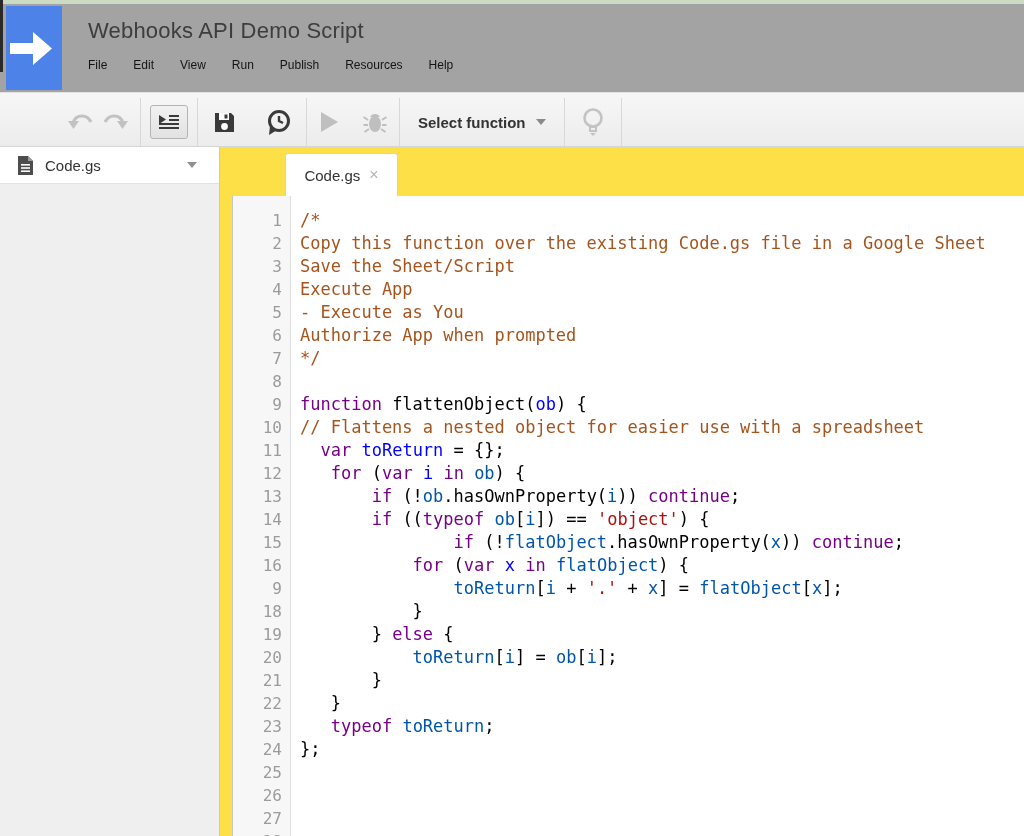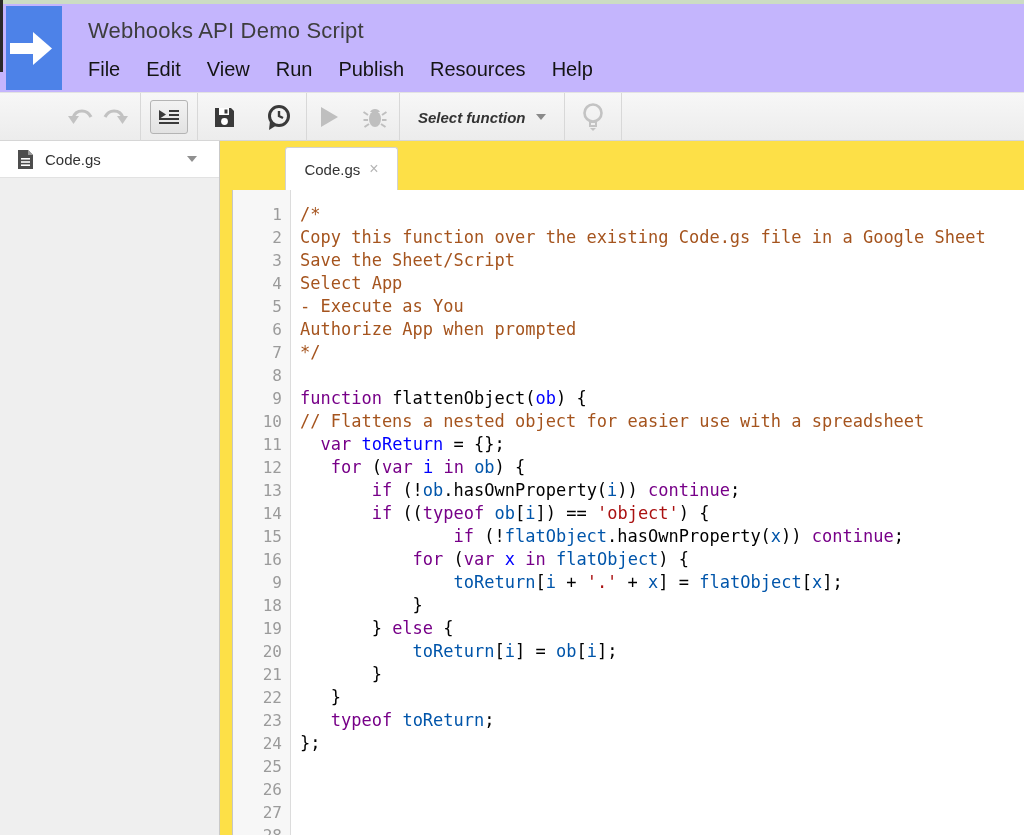--- a/index.html
+++ b/index.html
@@ -2,31 +2,31 @@
 <html style="--c-comment: #a5541e; --c-keyword: #770088; --c-def: #0000ff; --c-var2: #0055aa; --c-string: #aa1111; --c-logo_blue: #4d82e8; --c-top_strip: #ccdcc4; --c-icon_dark: #3a3a3a; --c-icon_disabled: #c2c2c2;"><head>
 <meta charset="utf-8">
 <style>
   * { margin:0; padding:0; box-sizing:border-box; }
   html,body { width:1024px; height:836px; overflow:hidden; background:#fff;
               font-family:"Liberation Sans", sans-serif; }
   .top-strip { height:4px; width:100%; }
   .edge-strip { position:absolute; left:0; top:0; width:3px; height:72px; background:#2a2a2a; z-index:5; }
 
   
-  .header { height:88px; background:#c4b5fd; position:relative; }
+  .header { height:88px; background:#a3a3a3; position:relative; }
   .logo { position:absolute; left:0; top:0; width:62px; height:88px; display:flex; align-items:center; }
   .logo svg { margin-left:6px; }
   .title { position:absolute; left:88px; top:14px; font-size:22px; color:#3d3d3d; letter-spacing:.2px; }
   .menubar { position:absolute; left:88px; top:54px; display:flex; gap:26px; }
-  .menubar span { font-size:20px; color:#141414; cursor:default; }
+  .menubar span { font-size:12px; color:#141414; cursor:default; }
 
   
-  .toolbar { height:49px; background:linear-gradient(#f7f7f7,#ececec);
+  .toolbar { height:55px; background:linear-gradient(#f7f7f7,#ececec);
              border-top:1px solid #e3e3e3; border-bottom:1px solid #d6d6d6;
-             display:flex; align-items:flex-start;font-style:italic; }
+             display:flex; align-items:flex-end; }
   .tb-sep { width:1px; height:48px; background:#d8d8d8; }
   .tb-cell { display:flex; align-items:center; justify-content:center; height:48px; }
   .tb-btn { display:flex; align-items:center; justify-content:center; cursor:pointer; }
   .indent-btn { width:38px; height:34px; border:1px solid #b4b4b4; border-radius:3px;
                 background:linear-gradient(#f2f2f2,#e2e2e2); margin:0 9px; }
   .select-fn { display:flex; align-items:center; gap:10px; padding:0 18px; height:48px; cursor:pointer; }
   .select-fn .lbl { font-size:15px; font-weight:bold; color:#333; }
   .caret-down { width:0; height:0; border-left:5px solid transparent; border-right:5px solid transparent;
                 border-top:6px solid #8a8a8a; }
 
@@ -217,21 +217,21 @@
           <div class="num">24</div>
           <div class="num">25</div>
           <div class="num">26</div>
           <div class="num">27</div>
           <div class="num">28</div>
         </div>
       <div class="code" id="codeArea">
           <pre><span class="tok-c">/*</span></pre>
           <pre><span class="tok-c">Copy this function over the existing Code.gs file in a Google Sheet</span></pre>
           <pre><span class="tok-c">Save the Sheet/Script</span></pre>
-          <pre><span class="tok-c">Select App</span></pre>
+          <pre><span class="tok-c">Execute App</span></pre>
           <pre><span class="tok-c">- Execute as You</span></pre>
           <pre><span class="tok-c">Authorize App when prompted</span></pre>
           <pre><span class="tok-c">*/</span></pre>
           <pre></pre>
           <pre><span class="tok-k">function</span><span class="tok-p"> flattenObject(</span><span class="tok-d">ob</span><span class="tok-p">) {</span></pre>
           <pre><span class="tok-c">// Flattens a nested object for easier use with a spreadsheet</span></pre>
           <pre><span class="tok-p">  </span><span class="tok-k">var</span><span class="tok-p"> </span><span class="tok-d">toReturn</span><span class="tok-p"> = {};</span></pre>
           <pre><span class="tok-p">   </span><span class="tok-k">for</span><span class="tok-p"> (</span><span class="tok-k">var</span><span class="tok-p"> </span><span class="tok-d">i</span><span class="tok-p"> </span><span class="tok-k">in</span><span class="tok-p"> </span><span class="tok-v">ob</span><span class="tok-p">) {</span></pre>
           <pre><span class="tok-p">       </span><span class="tok-k">if</span><span class="tok-p"> (!</span><span class="tok-v">ob</span><span class="tok-p">.hasOwnProperty(</span><span class="tok-v">i</span><span class="tok-p">)) </span><span class="tok-k">continue</span><span class="tok-p">;</span></pre>
           <pre><span class="tok-p">       </span><span class="tok-k">if</span><span class="tok-p"> ((</span><span class="tok-k">typeof</span><span class="tok-p"> </span><span class="tok-v">ob</span><span class="tok-p">[</span><span class="tok-v">i</span><span class="tok-p">]) == </span><span class="tok-s">'object'</span><span class="tok-p">) {</span></pre>

